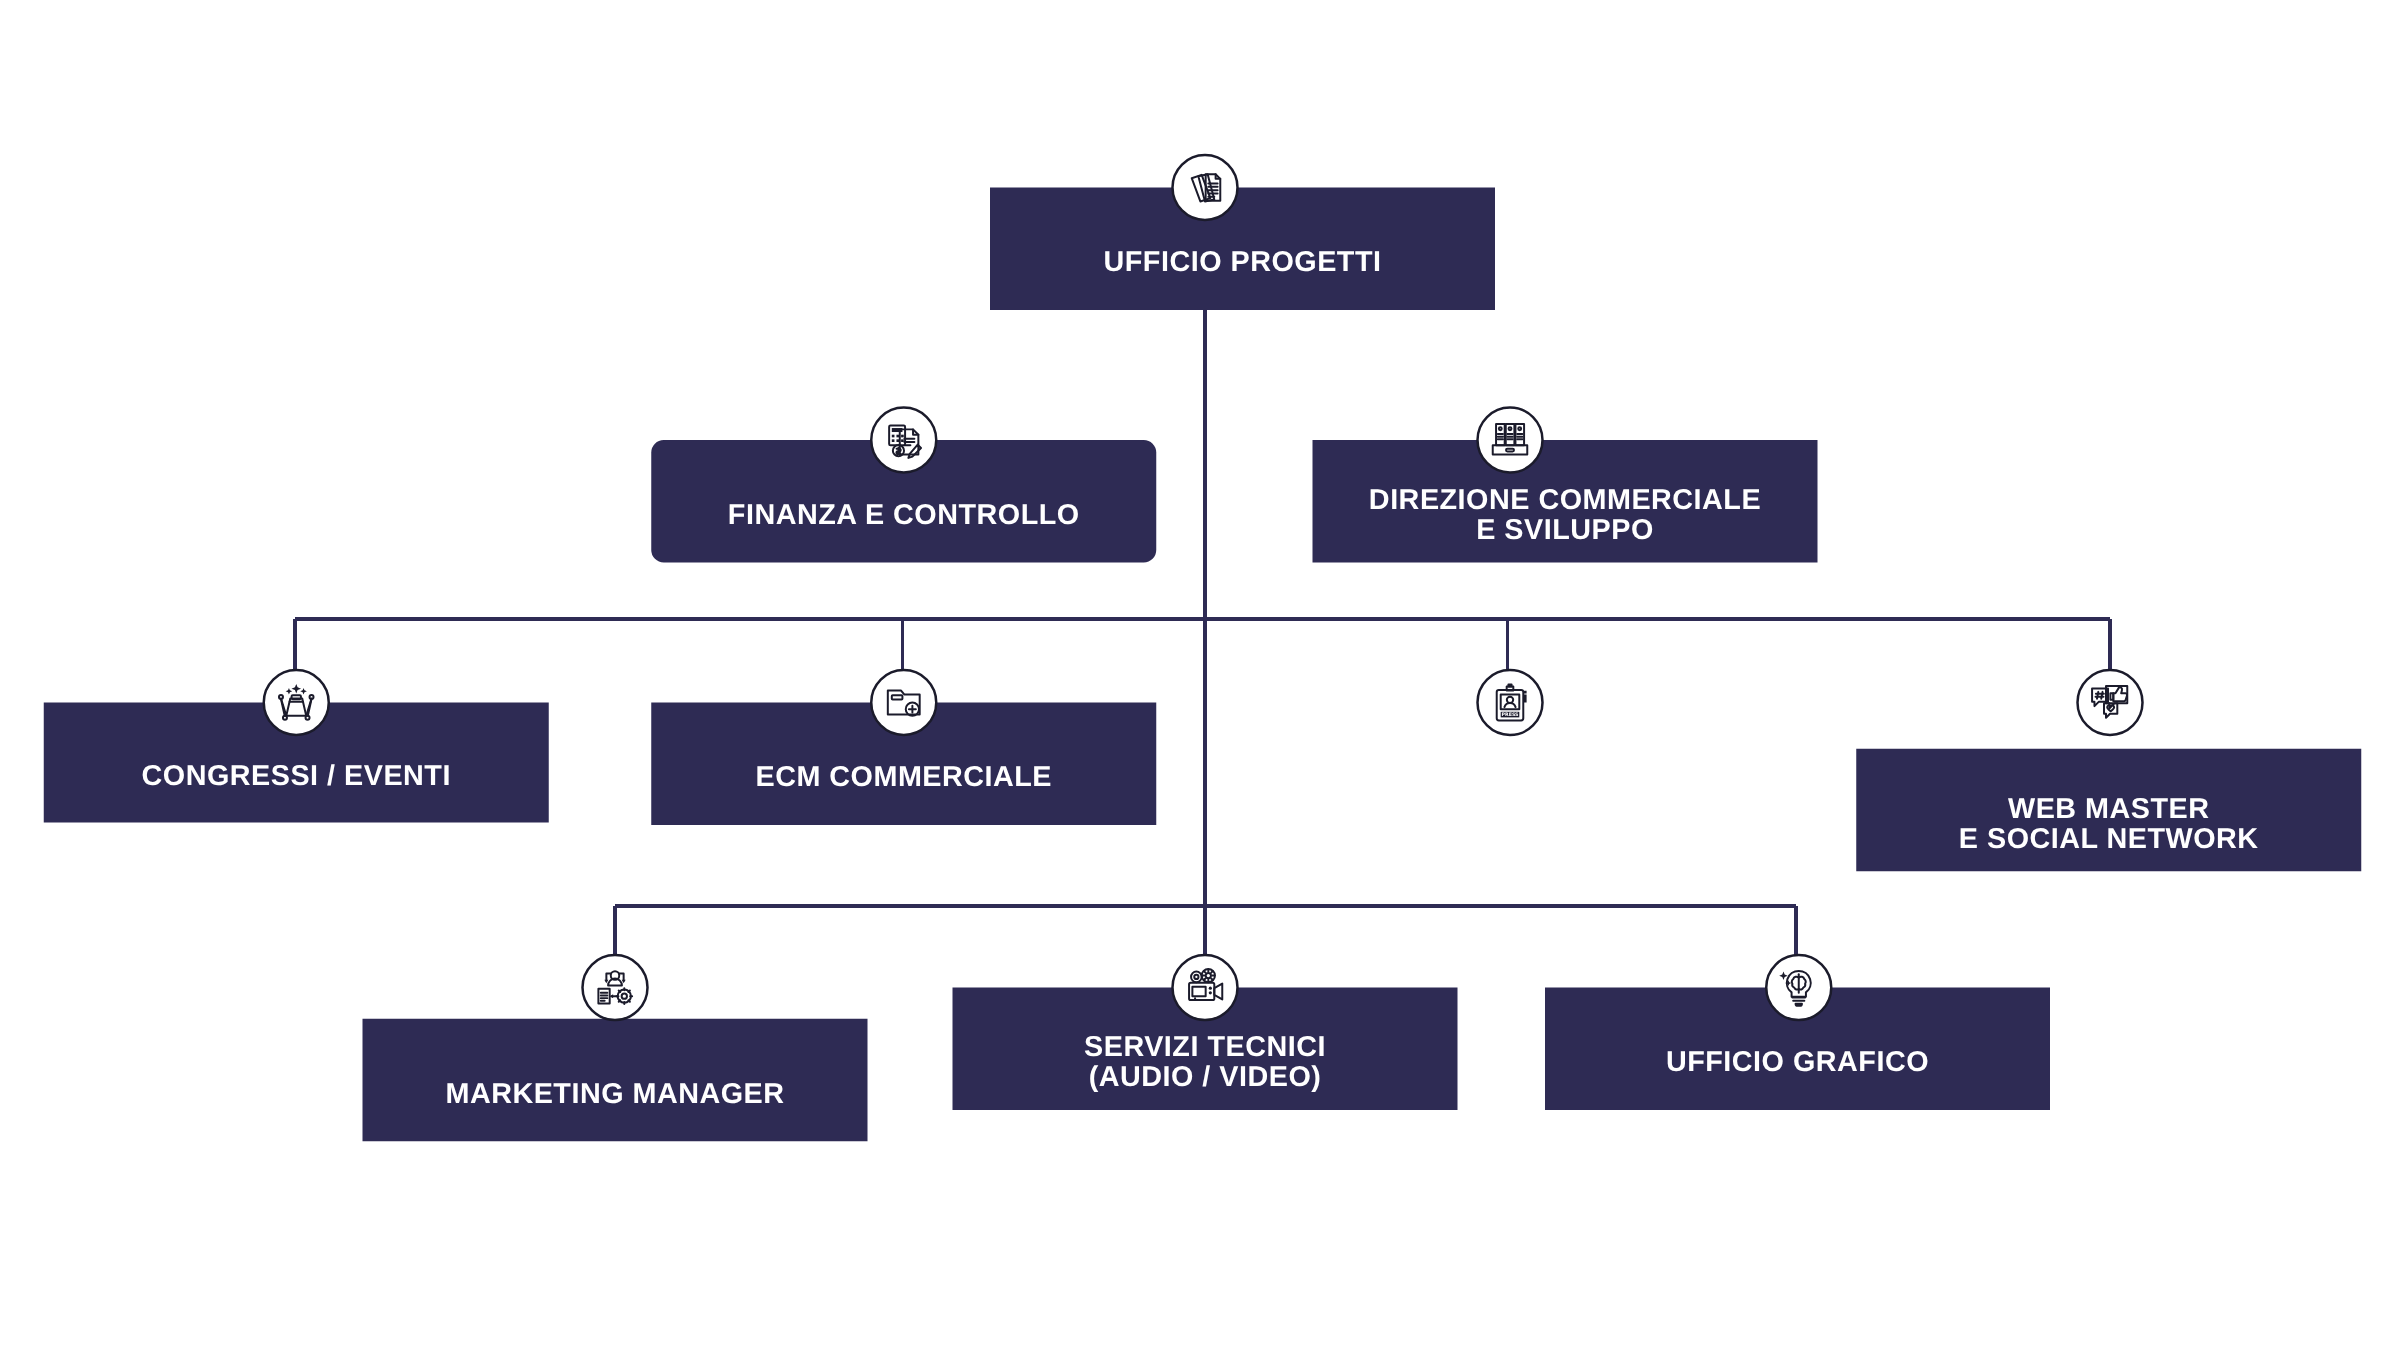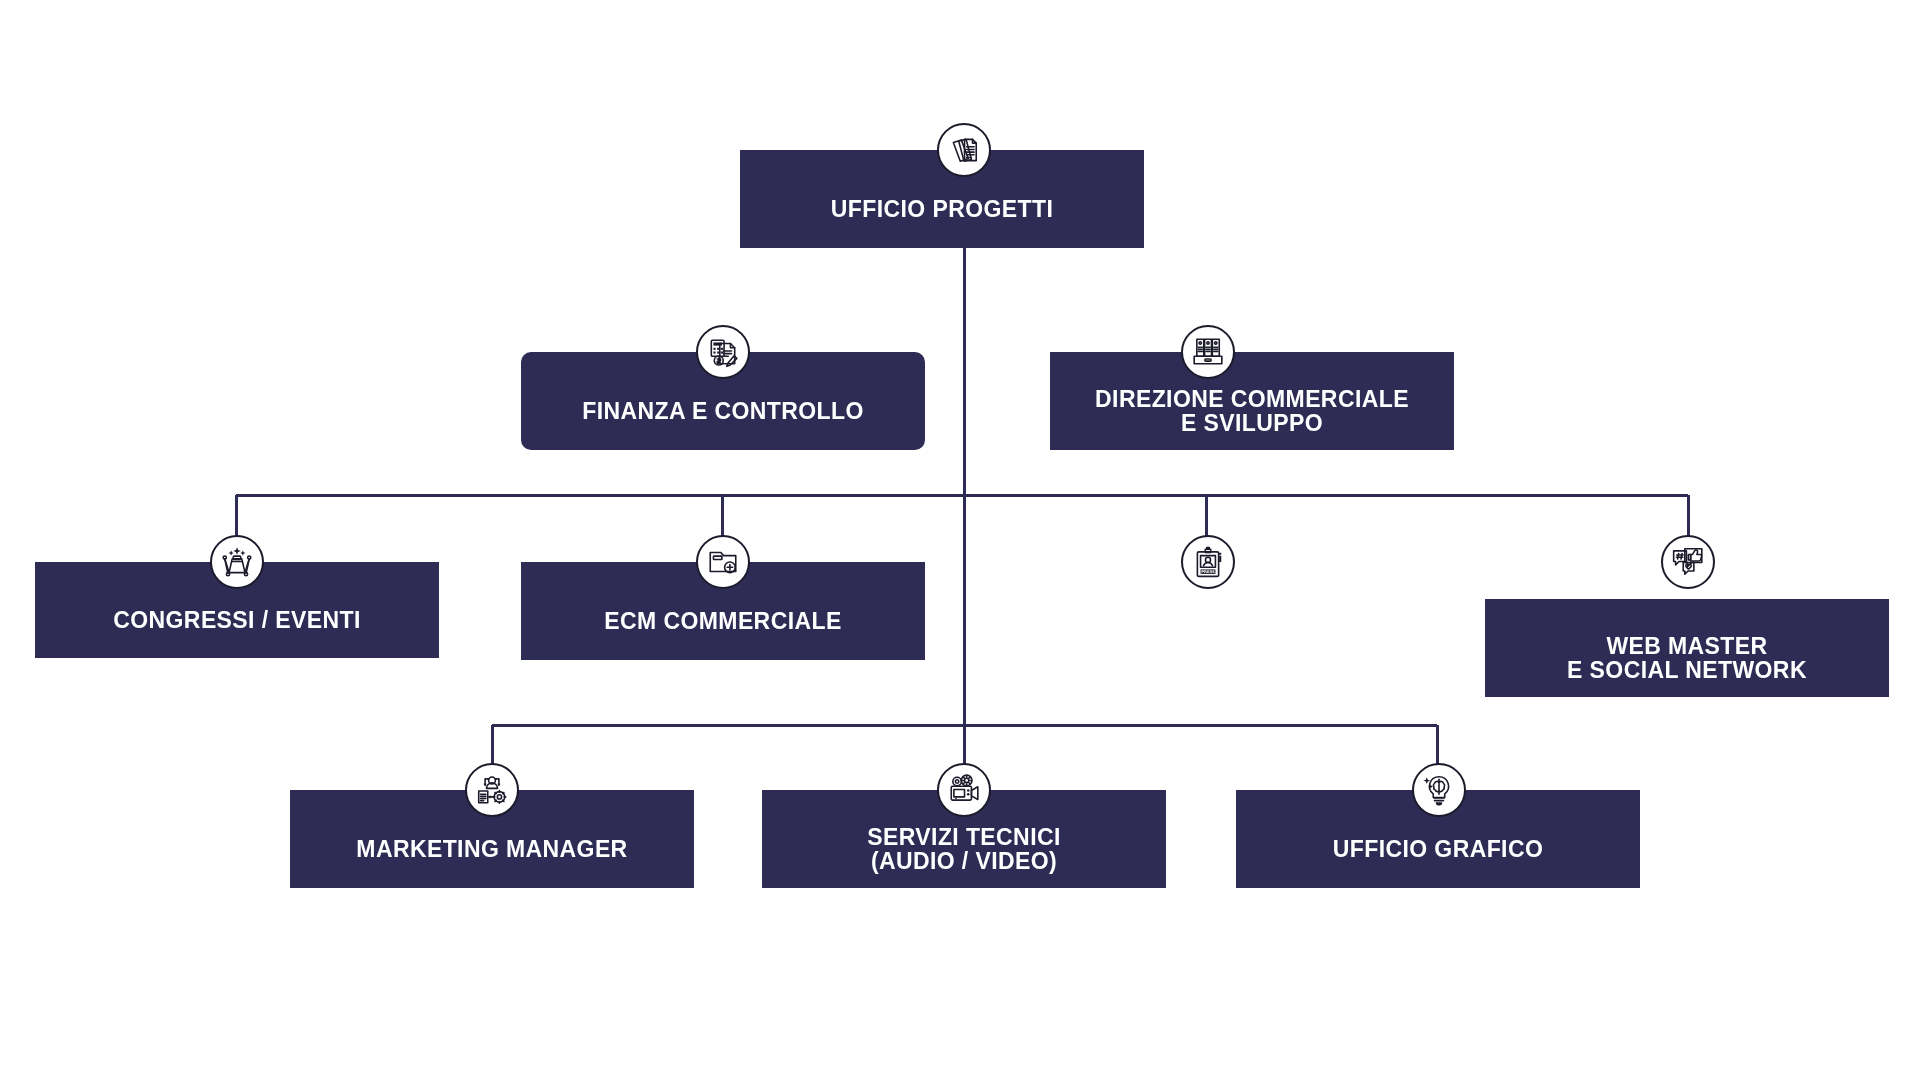--- a/index.html
+++ b/index.html
@@ -75,21 +75,21 @@
       <line x1="964" y1="495" x2="964" y2="725"></line>
 
       <line x1="492" y1="725" x2="1437" y2="725"></line>
 
       <line x1="492" y1="725" x2="492" y2="790"></line>
       <line x1="964" y1="725" x2="964" y2="790"></line>
       <line x1="1437" y1="725" x2="1437" y2="790"></line>
     </g>
   </svg>
 
-  <div class="node root" style="left:740px; top:150px; width:404px; height:98px;">
+  <div class="node root" style="left:792px; top:150px; width:404px; height:98px;">
     <span class="node-label">UFFICIO PROGETTI</span>
   </div>
   <div class="icon-badge" style="left:937px; top:123px;">
     <svg viewBox="0 0 32 32" aria-hidden="true">
       <path class="ico" d="M6 9 L13.5 6.5 L20 24 L12.5 26.5 Z"></path>
       <path class="ico" d="M11 7.5 L18 6 L23 25 L16 26.5 Z"></path>
       <path class="ico" d="M16.5 6 H24 L27.5 9.5 V26 H16.5 Z"></path>
       <path class="ico" d="M24 6 V9.5 H27.5"></path>
       <path class="ico" d="M18.5 13 H25.5 M18.5 15.5 H25.5 M18.5 18 H25.5 M18.5 20.5 H25.5 M18.5 23 H23"></path>
     </svg>
@@ -195,21 +195,21 @@
       <path class="ico" d="M2.5 5.5 h12 v10 h-7 l-3.2 3.2 v-3.2 h-1.8 Z"></path>
       <path class="ico" d="M7.2 8 L6.2 13.2 M10.4 8 L9.4 13.2 M5.4 9.4 H11.4 M5.1 11.6 H11.1"></path>
       <path class="ico" d="M13 3.5 h16 v13 h-9.5 l-4 4 v-4 H13 Z" fill="#ffffff"></path>
       <path class="ico" d="M18.5 14 V9 h1.6 l2.6 -4.2 a1.6 1.6 0 0 1 2.3 1.9 L24.4 9 h3.2 a1.3 1.3 0 0 1 1.2 1.7 l-1 3.3 a1.4 1.4 0 0 1 -1.3 1 H18.5 Z"></path>
       <path class="ico" d="M16.3 9 h2.2 v5 h-2.2 Z"></path>
       <path class="ico" d="M11.5 16.5 h10 v8 h-5.5 l-3 3 v-3 h-1.5 Z" fill="#ffffff"></path>
       <path class="ico" d="M16.5 22.6 c-1.5 -1.2 -2.6 -2 -2.6 -3.1 a1.5 1.5 0 0 1 2.6 -0.9 a1.5 1.5 0 0 1 2.6 0.9 c0 1.1 -1.1 1.9 -2.6 3.1 Z"></path>
     </svg>
   </div>
 
-  <div class="node" style="left:290px; top:790px; width:404px; height:98px;">
+  <div class="node" style="left:290px; top:815px; width:404px; height:98px;">
     <span class="node-label">MARKETING MANAGER</span>
   </div>
   <div class="icon-badge" style="left:465px; top:763px;">
     <svg viewBox="0 0 32 32" aria-hidden="true">
       <circle class="ico" cx="16" cy="7" r="3.2"></circle>
       <path class="ico" d="M10.8 14.5 a5.2 5.2 0 0 1 10.4 0 Z"></path>
       <path class="ico" d="M9.5 11 V5.5 H13"></path>
       <path class="ico-f" d="M9.5 12.8 l-1.5 -2.6 h3 Z"></path>
       <path class="ico" d="M22.5 11 V5.5 H19"></path>
       <path class="ico-f" d="M22.5 12.8 l-1.5 -2.6 h3 Z"></path>

